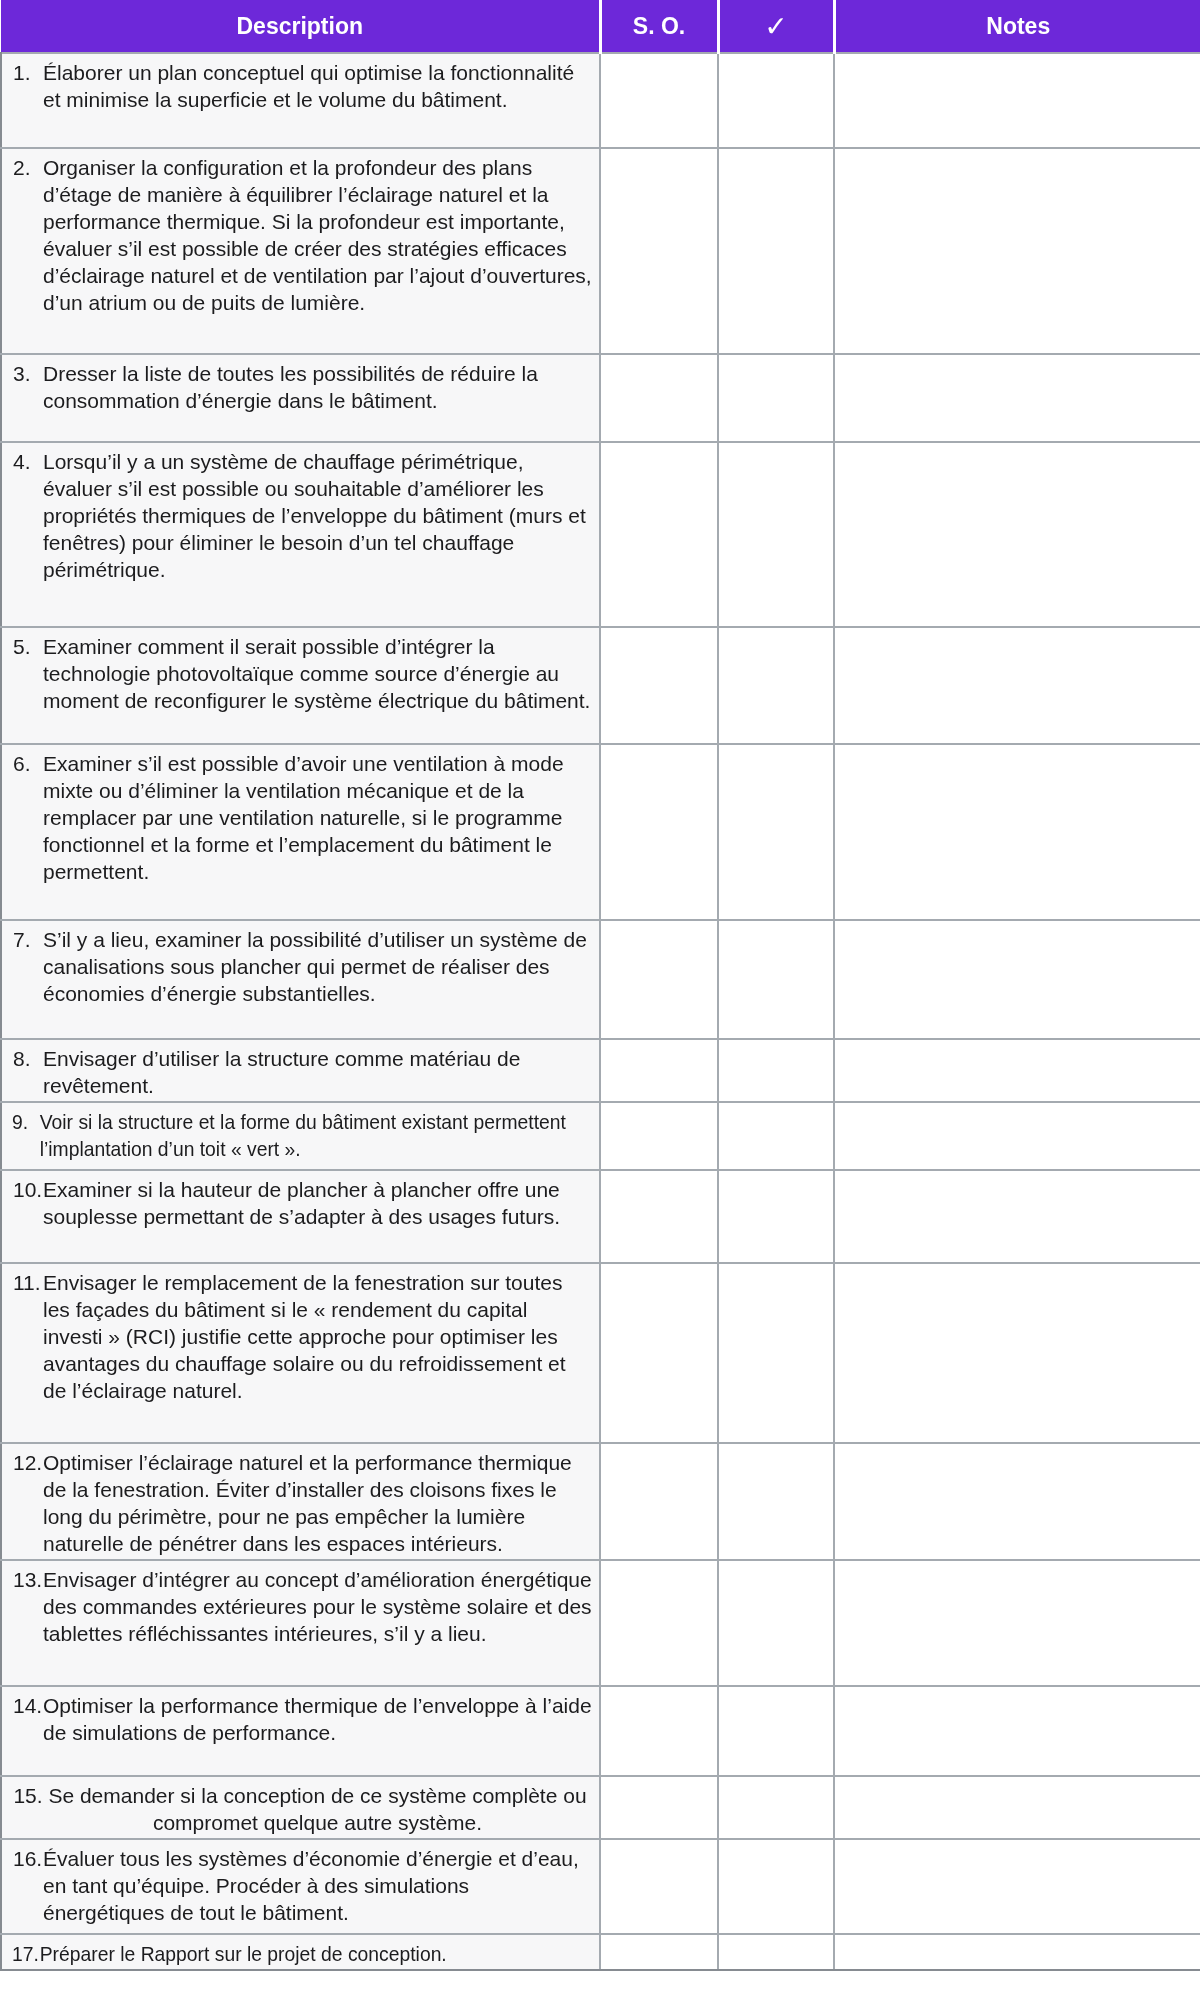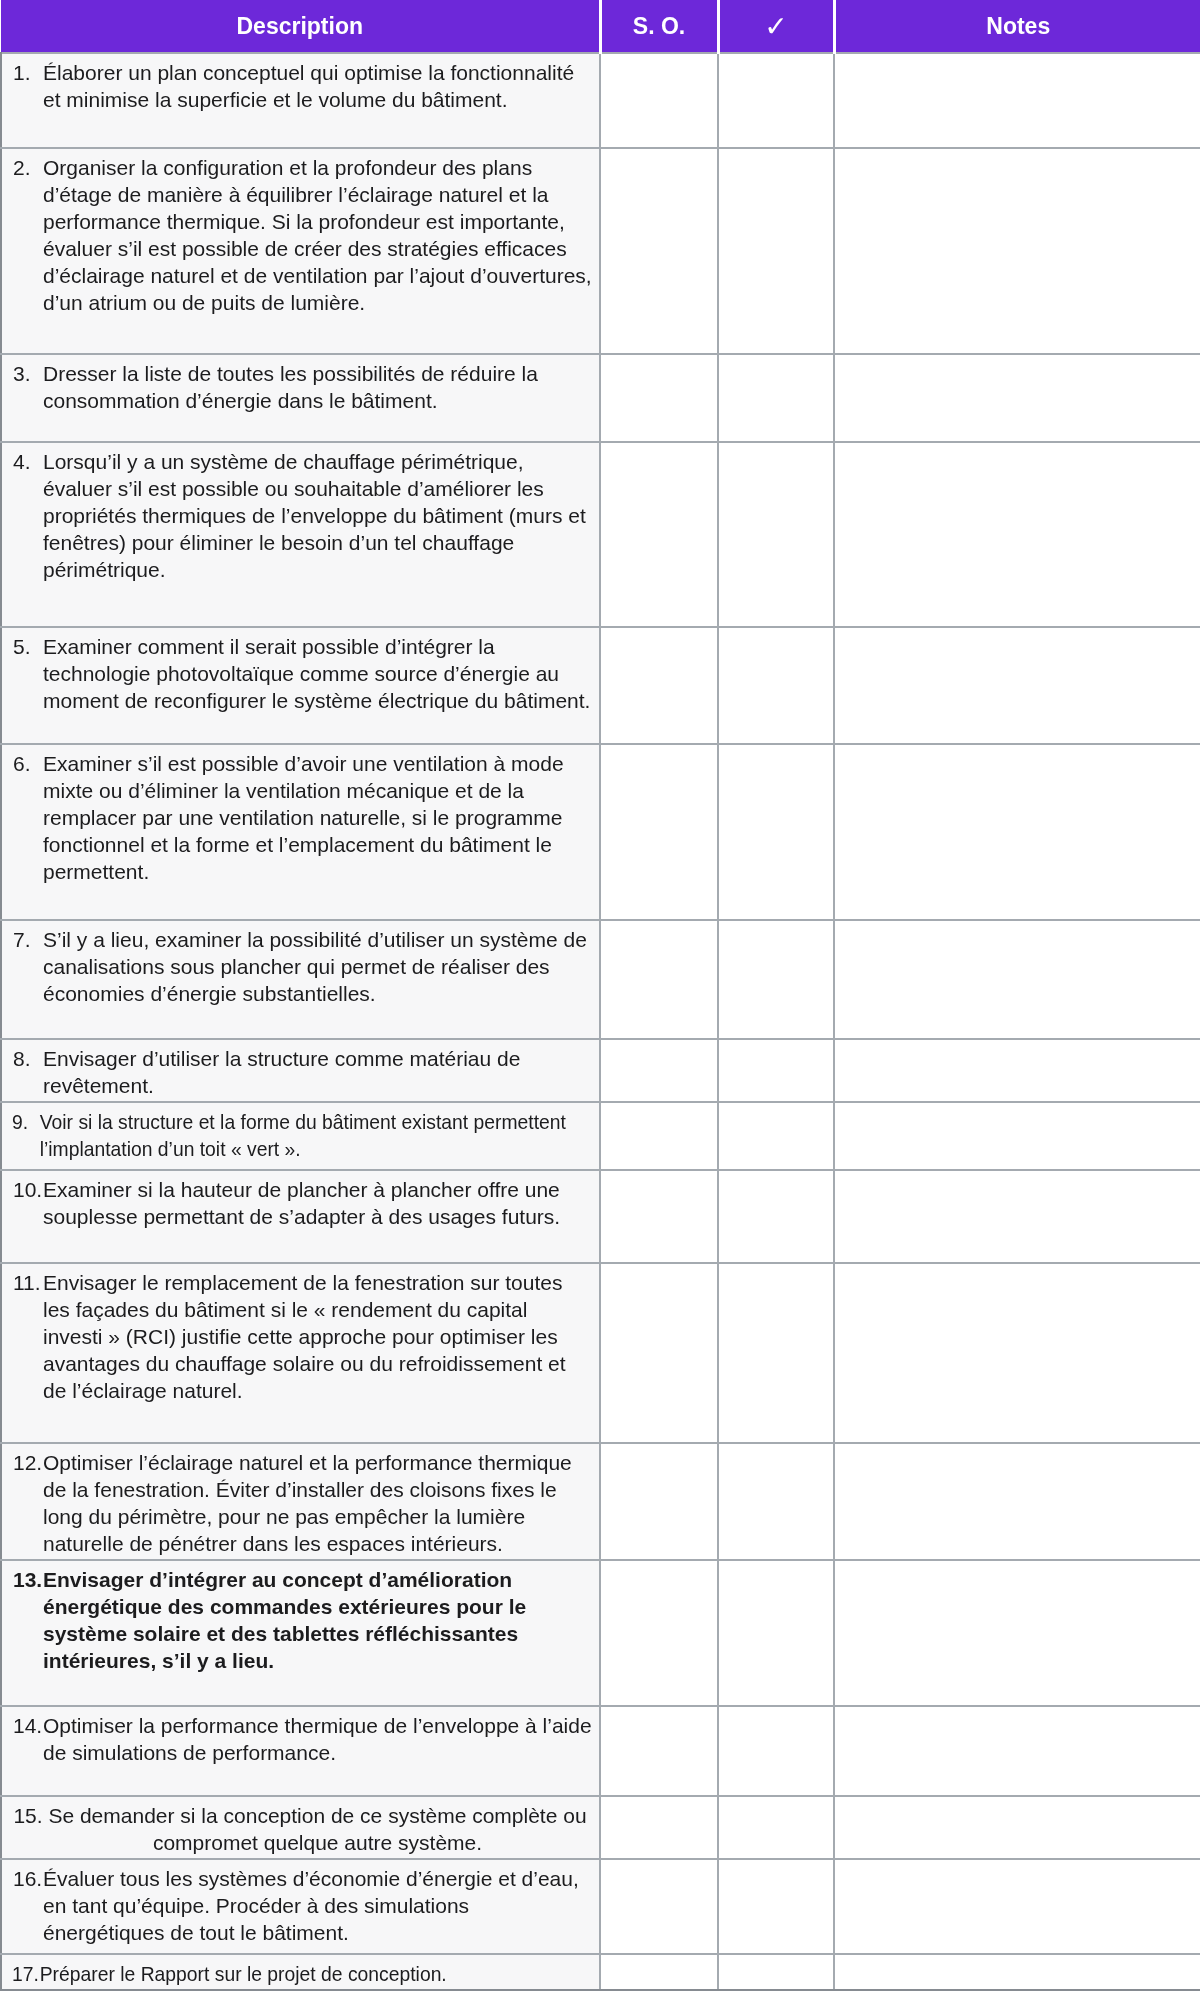--- a/index.html
+++ b/index.html
@@ -83,21 +83,21 @@
   tbody tr:nth-child(3)  { height: 88px;  }
   tbody tr:nth-child(4)  { height: 185px; }
   tbody tr:nth-child(5)  { height: 117px; }
   tbody tr:nth-child(6)  { height: 176px; }
   tbody tr:nth-child(7)  { height: 119px; }
   tbody tr:nth-child(8)  { height: 63px;  }
   tbody tr:nth-child(9)  { height: 68px;  }
   tbody tr:nth-child(10) { height: 93px;  }
   tbody tr:nth-child(11) { height: 180px; }
   tbody tr:nth-child(12) { height: 116px; }
-  tbody tr:nth-child(13) { height: 146px; font-weight: bold; }
+  tbody tr:nth-child(13) { height: 126px; }
   tbody tr:nth-child(14) { height: 90px; border-radius: 25px;  }
   tbody tr:nth-child(15) { height: 62px; text-align: center;  }
   tbody tr:nth-child(16) { height: 95px; border-radius: 15px;  }
   tbody tr:nth-child(17) { height: 36px;  }
 </style>
 </head>
 <body>
 
 <table class="checklist">
   <colgroup>

